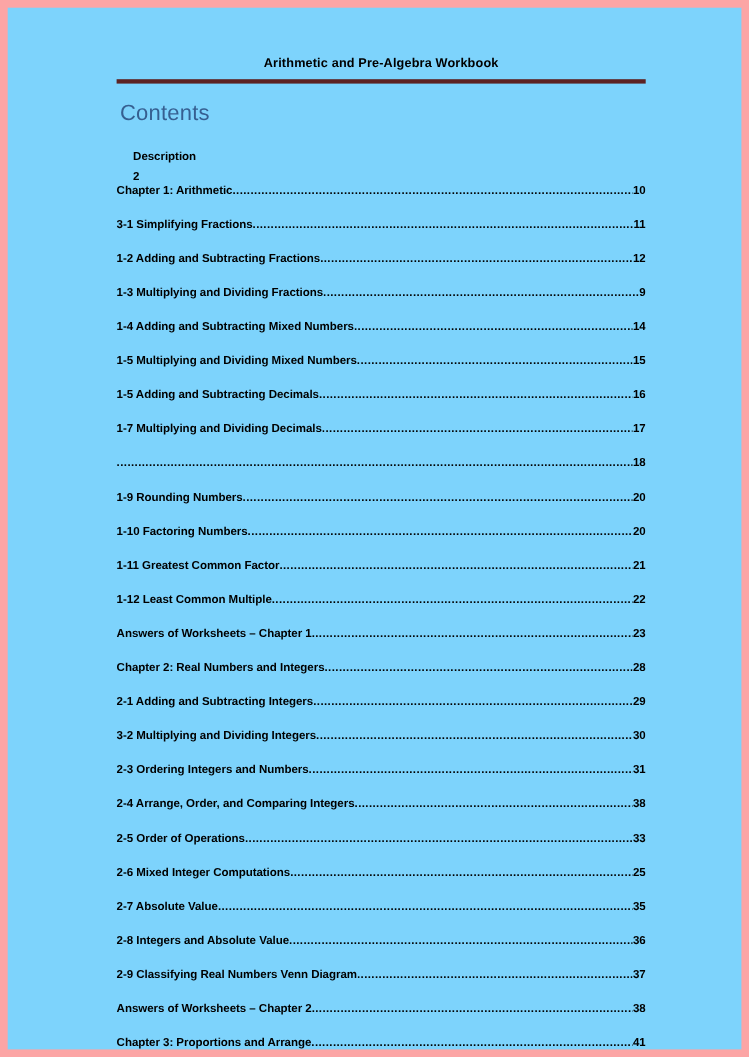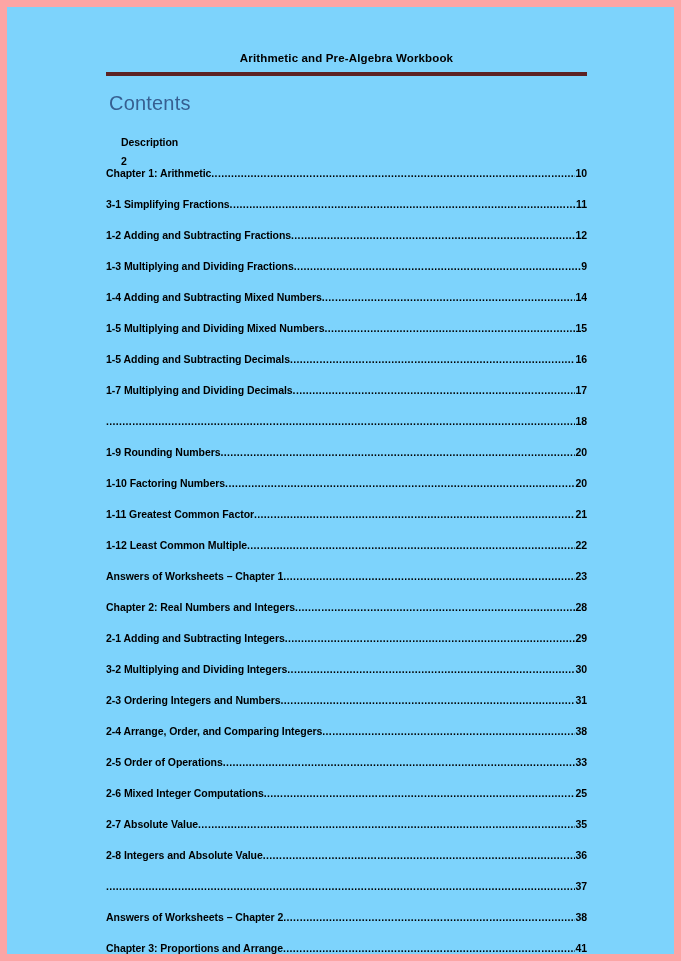--- a/index.html
+++ b/index.html
@@ -247,20 +247,21 @@
         <span class="toc-title">2-7 Absolute Value</span>
         <span class="toc-leader" aria-hidden="true"> ...........................................................................................................................................................................................................................</span>
         <span class="toc-page">35</span>
       </div>
       <div class="toc-entry level-1">
         <span class="toc-title">2-8 Integers and Absolute Value</span>
         <span class="toc-leader" aria-hidden="true"> ...........................................................................................................................................................................................................................</span>
         <span class="toc-page">36</span>
       </div>
       <div class="toc-entry level-1">
+        <span class="toc-title">2-9 Classifying Real Numbers Venn Diagram</span>
         <span class="toc-leader" aria-hidden="true"> ...........................................................................................................................................................................................................................</span>
         <span class="toc-page">37</span>
       </div>
       <div class="toc-entry level-1">
         <span class="toc-title">Answers of Worksheets – Chapter 2</span>
         <span class="toc-leader" aria-hidden="true"> ...........................................................................................................................................................................................................................</span>
         <span class="toc-page">38</span>
       </div>
       <div class="toc-entry level-1">
         <span class="toc-title">Chapter 3: Proportions and Arrange</span>

